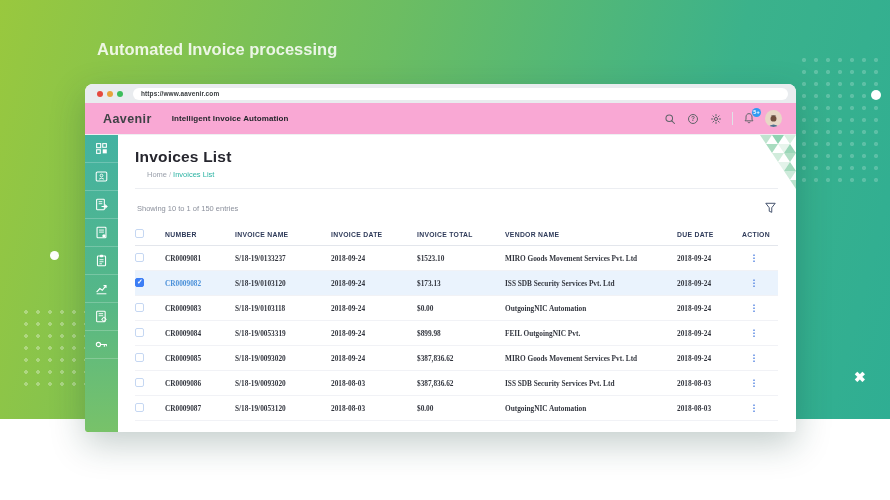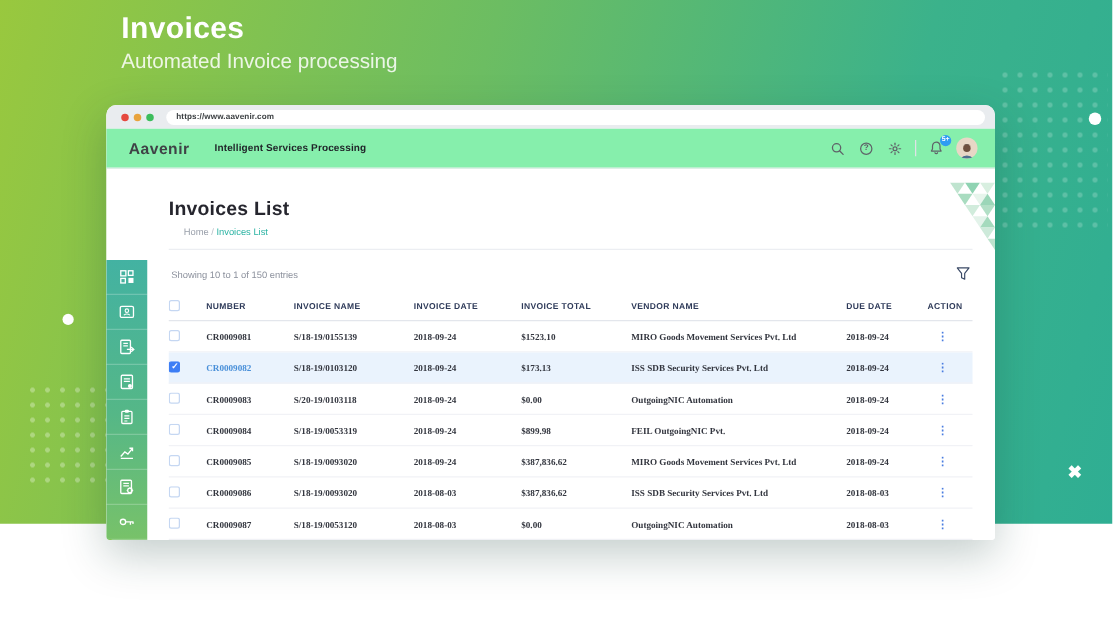--- a/index.html
+++ b/index.html
@@ -3,21 +3,21 @@
 <meta charset="utf-8">
 <style>
   * { margin:0; padding:0; box-sizing:border-box; }
   html,body { width:890px; height:500px; font-family:"Liberation Sans", sans-serif; background:#ffffff; overflow:hidden; }
   .stage { position:relative; width:890px; height:500px; background:#ffffff; }
 
   
   .banner { position:absolute; left:0; top:0; width:890px; height:419px;
     background:linear-gradient(105deg,#99c83e 0%,#6cbd62 40%,#3bb28b 75%,#2fae93 100%); }
   .banner-title { position:absolute; left:97px; top:9px; color:#ffffff; font-size:24px; font-weight:bold; letter-spacing:.3px; }
-  .banner-subtitle { position:absolute; left:97px; top:40px; color:rgba(255,255,255,.85); font-size:16.5px; font-weight:400; }
+  .banner-subtitle { position:absolute; left:97px; top:40px; color:rgba(255,255,255,.85); font-size:16.5px; font-weight:700; }
 
   
   .dot-grid { position:absolute; background-image:radial-gradient(circle, rgba(255,255,255,.30) 1.7px, transparent 2.1px); background-size:12px 12px; }
   .dot-grid.left { left:20px; top:306px; width:80px; height:82px; }
   .dot-grid.right { left:798px; top:54px; width:88px; height:132px; background-image:radial-gradient(circle, rgba(255,255,255,.20) 1.9px, transparent 2.3px); }
   .white-dot { position:absolute; background:#ffffff; border-radius:50%; }
   .white-dot.left { left:50px; top:251px; width:9px; height:9px; }
   .white-dot.right { left:871px; top:90px; width:10px; height:10px; }
   .cross-mark { position:absolute; left:854px; top:369px; color:#ffffff; font-size:14px; font-weight:bold; }
   .cross-mark::before { content:"✖"; }
@@ -28,35 +28,35 @@
     display:flex; flex-direction:column; }
 
   .chrome { height:19px; background:#e9ecef; display:flex; align-items:center; padding:0 8px 0 12px; flex:0 0 auto; }
   .traffic { display:flex; gap:4px; margin-right:10px; }
   .traffic span { width:6px; height:6px; border-radius:50%; display:block; }
   .t-red { background:#e5493f; } .t-yellow { background:#e8a33d; } .t-green { background:#3dbd5c; }
   .url-bar { flex:1; height:12px; background:#ffffff; border-radius:6px; display:flex; align-items:center; padding:0 8px; }
   .url-text { font-size:6.5px; color:#3c4043; font-weight:bold; letter-spacing:.1px; }
 
   
-  .app-header { height:32px; background:#86efac; border-bottom:1px solid #eef0f2; display:flex; align-items:center; padding:0 14px 0 18px; flex:0 0 auto; }
+  .app-header { height:32px; background:#f9a8d4; border-bottom:1px solid #eef0f2; display:flex; align-items:center; padding:0 14px 0 18px; flex:0 0 auto; }
   .logo { position:relative; font-size:12.5px; color:#3f4246; font-weight:bold; letter-spacing:.4px; margin-right:20px; }
   .logo-leaf { position:absolute; left:-1px; bottom:-3px; }
   .app-title { font-size:8px; font-weight:bold; color:#1f2328; letter-spacing:.1px; }
   .header-right { margin-left:auto; display:flex; align-items:center; gap:9px; }
   .hicon { width:14px; height:14px; display:flex; align-items:center; justify-content:center; cursor:pointer; }
   .help-circle { width:10px; height:10px; border:1px solid #5f6368; border-radius:50%; color:#5f6368; font-size:6.5px; display:flex; align-items:center; justify-content:center; font-weight:bold; }
   .help-circle::before { content:"?"; }
   .hdr-divider { width:1px; height:13px; background:#dfe2e6; }
   .bell-wrap { position:relative; }
   .badge { position:absolute; top:-4px; right:-5px; min-width:9px; height:9px; padding:0 1px; background:#2f9bf2; border-radius:5px; color:#fff; font-size:5.5px; font-weight:bold; display:flex; align-items:center; justify-content:center; }
   .avatar { width:17px; height:17px; border-radius:50%; background:#e8d7c6; overflow:hidden; display:flex; align-items:flex-end; justify-content:center; cursor:pointer; }
 
   
-  .app-body { flex:1; display:flex; min-height:0;align-items:flex-end; }
+  .app-body { flex:1; display:flex; min-height:0; }
   .sidebar { width:33px; flex:0 0 auto; background:linear-gradient(180deg,#43b2a2 0%,#55b787 55%,#78c269 100%); display:flex; flex-direction:column; }
   .side-item { height:28px; display:flex; align-items:center; justify-content:center; border-bottom:1px solid rgba(255,255,255,.22); cursor:pointer; }
   .side-item svg { display:block; }
 
   .main { flex:1; background:#ffffff; position:relative; padding:0 18px 0 17px; }
   .tri-mosaic { position:absolute; right:0; top:0; }
 
   .page-head { padding-top:13px; padding-bottom:9px; border-bottom:1px solid #eceef2; }
   .page-title { font-size:15.5px; font-weight:bold; color:#26262e; letter-spacing:.2px; }
   .breadcrumb { margin-top:4px; font-size:7.5px; }
@@ -79,21 +79,20 @@
   .cb.checked::after { content:"✓"; position:absolute; left:1px; top:-1px; color:#fff; font-size:7px; font-weight:bold; }
   .action-cell { display:flex; justify-content:center; }
   .dots3 { color:#4a7de0; font-size:9px; font-weight:bold; line-height:1; cursor:pointer; }
   .dots3::before { content:"⋮"; }
 </style>
 </head>
 <body>
 
 <div class="stage">
   <div class="banner">
-    <div class="banner-title">Invoices</div>
     <div class="banner-subtitle">Automated Invoice processing</div>
     <div class="dot-grid left"></div>
     <div class="dot-grid right"></div>
     <div class="white-dot left"></div>
     <div class="white-dot right"></div>
     <div class="cross-mark"></div>
   </div>
 
   <div class="window">
 
@@ -107,21 +106,21 @@
         <span class="url-text">https://www.aavenir.com</span>
       </div>
     </div>
 
     <div class="app-header">
       <div class="logo">Aavenir</div>
       <svg class="logo-leaf" width="10" height="5" viewBox="0 0 10 5">
           <path d="M0 4 Q3 0 6 2 Q4 5 0 4Z" fill="#7cc242"></path>
           <circle cx="7.5" cy="3.5" r="1" fill="#7cc242"></circle>
         </svg>
-      <div class="app-title">Intelligent Services Processing</div>
+      <div class="app-title">Intelligent Invoice Automation</div>
       <div class="header-right">
         <div class="hicon">
           <svg width="12" height="12" viewBox="0 0 16 16">
               <circle cx="7" cy="7" r="4.4" fill="none" stroke="#5f6368" stroke-width="1.4"></circle>
               <line x1="10.4" y1="10.4" x2="14" y2="14" stroke="#5f6368" stroke-width="1.4" stroke-linecap="round"></line>
             </svg>
         </div>
         <div class="hicon">
             <span class="help-circle"></span>
           </div>
@@ -274,21 +273,21 @@
           <span class="th">INVOICE TOTAL</span>
           <span class="th">VENDOR NAME</span>
           <span class="th">DUE DATE</span>
           <span class="th" style="text-align:center">ACTION</span>
         </div>
 
         <div>
             <div class="tgrid trow">
     <span class="cell"><span class="cb"></span></span>
     <span class="cell num">CR0009081</span>
-    <span class="cell">S/18-19/0155139</span>
+    <span class="cell">S/18-19/0133237</span>
     <span class="cell">2018-09-24</span>
     <span class="cell">$1523.10</span>
     <span class="cell">MIRO Goods Movement Services Pvt. Ltd</span>
     <span class="cell">2018-09-24</span>
     <span class="cell action-cell">
                 <span class="dots3"></span>
               </span>
   </div>
             <div class="tgrid trow selected">
     <span class="cell"><span class="cb checked"></span></span>
@@ -298,21 +297,21 @@
     <span class="cell">$173.13</span>
     <span class="cell">ISS SDB Security Services Pvt. Ltd</span>
     <span class="cell">2018-09-24</span>
     <span class="cell action-cell">
                 <span class="dots3"></span>
               </span>
   </div>
             <div class="tgrid trow">
     <span class="cell"><span class="cb"></span></span>
     <span class="cell num">CR0009083</span>
-    <span class="cell">S/20-19/0103118</span>
+    <span class="cell">S/18-19/0103118</span>
     <span class="cell">2018-09-24</span>
     <span class="cell">$0.00</span>
     <span class="cell">OutgoingNIC Automation</span>
     <span class="cell">2018-09-24</span>
     <span class="cell action-cell">
                 <span class="dots3"></span>
               </span>
   </div>
             <div class="tgrid trow">
     <span class="cell"><span class="cb"></span></span>

